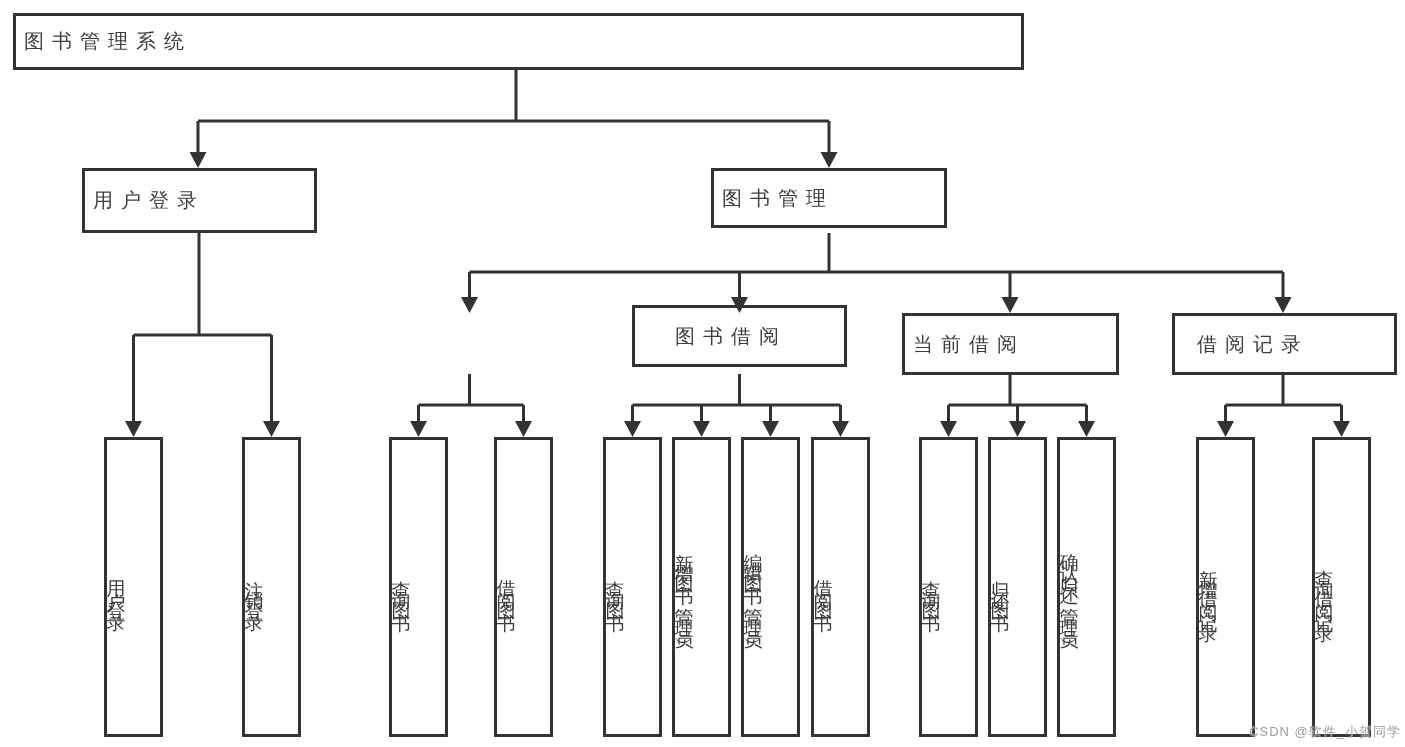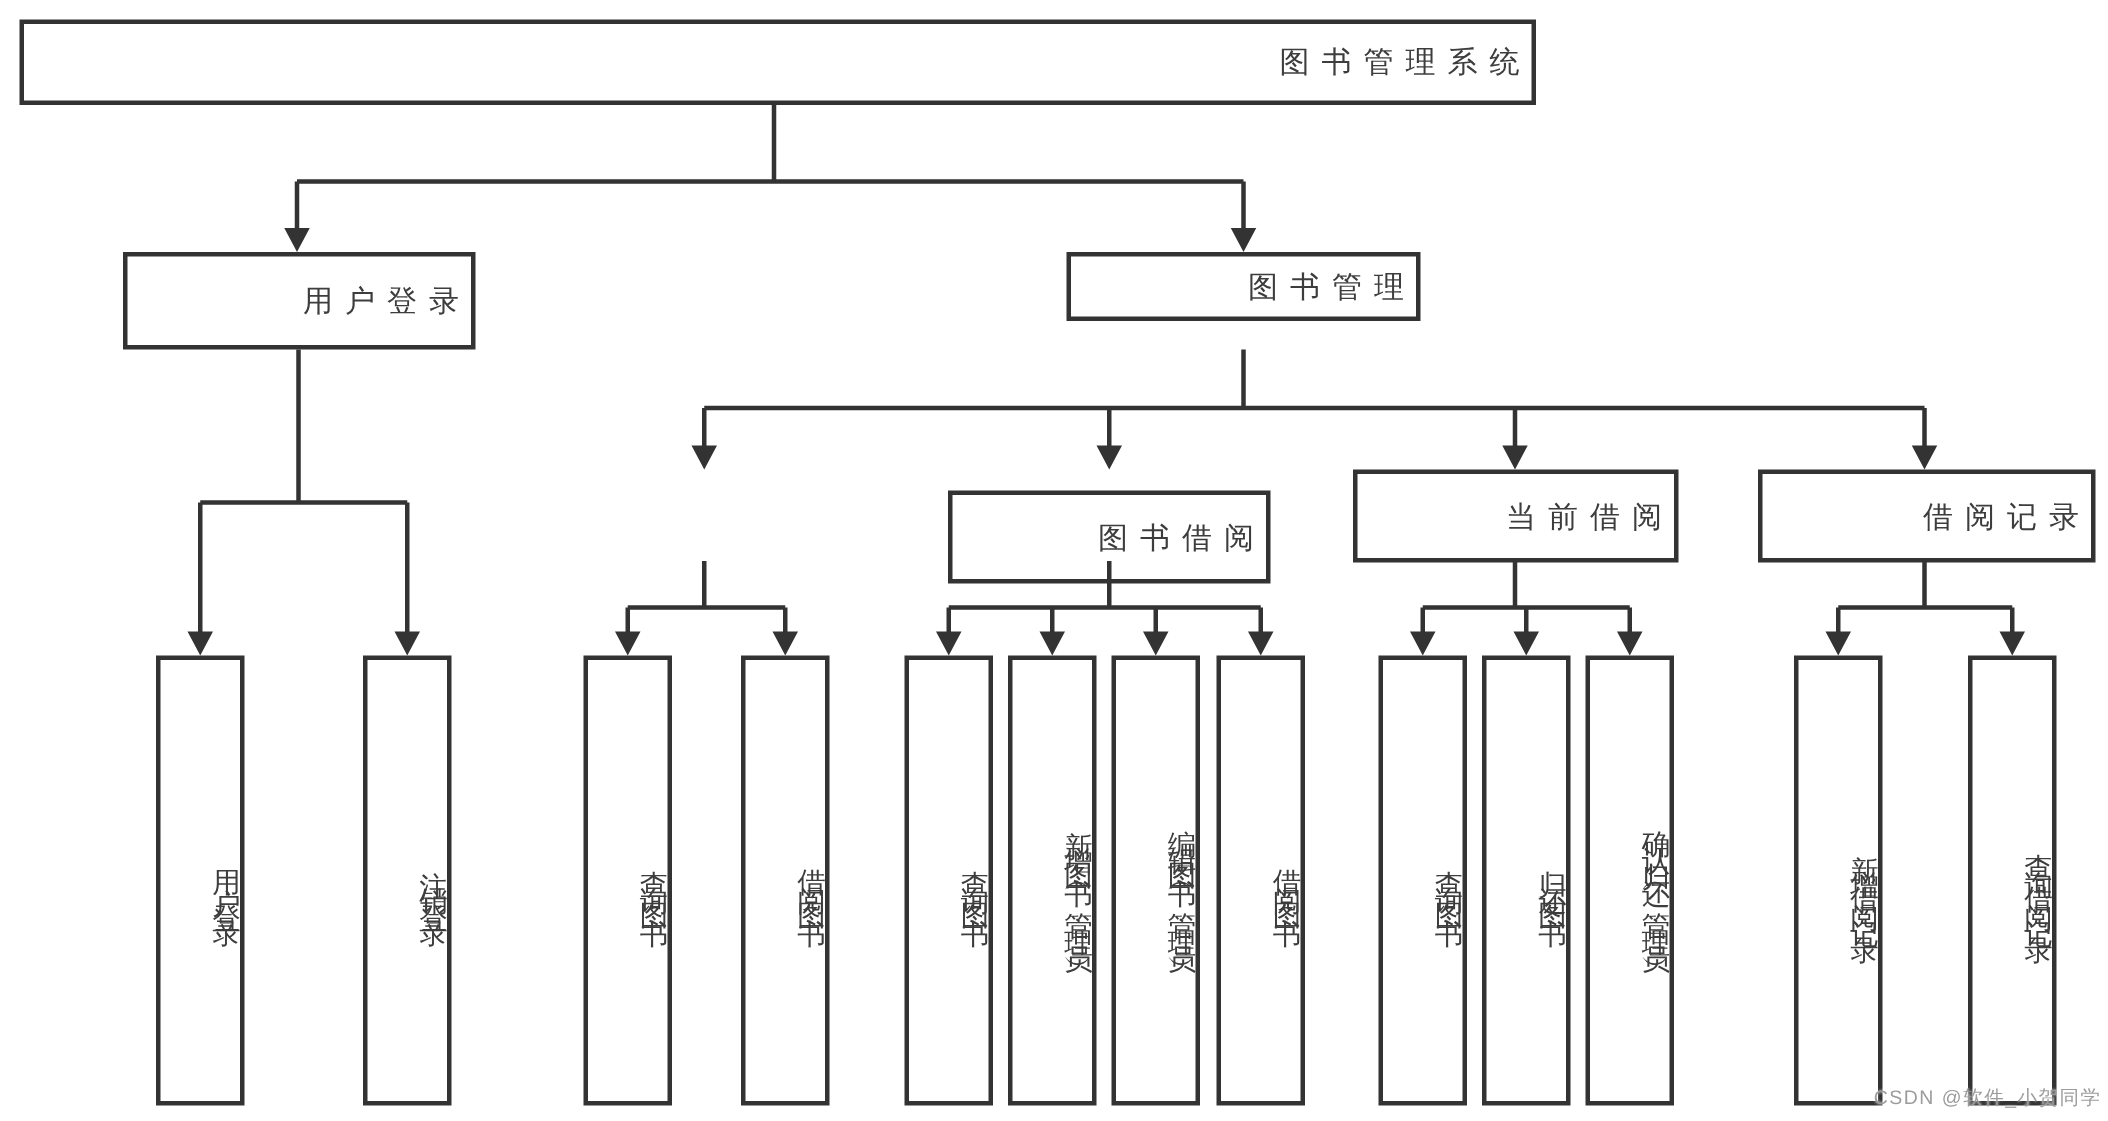--- a/index.html
+++ b/index.html
@@ -17,21 +17,21 @@
     z-index:3;
     pointer-events:none;
   }
   .node{
     position:absolute;
     box-sizing:border-box;
     border:3px solid #333333;
     background:#ffffff;
     display:flex;
     align-items:center;
-    justify-content:flex-end;
+    justify-content:flex-start;
     color:#3d3d3d;
     z-index:2;
   }
   .hnode{
     font-size:20px;
     letter-spacing:8px;
     text-indent:8px;
     white-space:nowrap;
   }
   .vnode .vtext{
@@ -59,25 +59,25 @@
 
 <div class="stage">
 
   <div class="node hnode" style="left:13px;top:13px;width:1011px;height:57px;">
     <span>图书管理系统</span>
   </div>
 
   <div class="node hnode" style="left:82px;top:168px;width:235px;height:65px;">
     <span>用户登录</span>
   </div>
-  <div class="node hnode" style="left:711px;top:168px;width:236px;height:46px;">
+  <div class="node hnode" style="left:711px;top:168px;width:236px;height:60px;">
     <span>图书管理</span>
   </div>
 
-  <div class="node hnode" style="left:632px;top:327px;width:215px;height:62px;">
+  <div class="node hnode" style="left:632px;top:305px;width:215px;height:62px;padding-left:32px;">
     <span>图书借阅</span>
   </div>
   <div class="node hnode" style="left:902px;top:313px;width:217px;height:62px;">
     <span>当前借阅</span>
   </div>
   <div class="node hnode" style="left:1172px;top:313px;width:225px;height:62px;padding-left:14px;">
     <span>借阅记录</span>
   </div>
 
   <div class="node vnode" style="left:104px;top:437px;width:59px;height:300px;">

